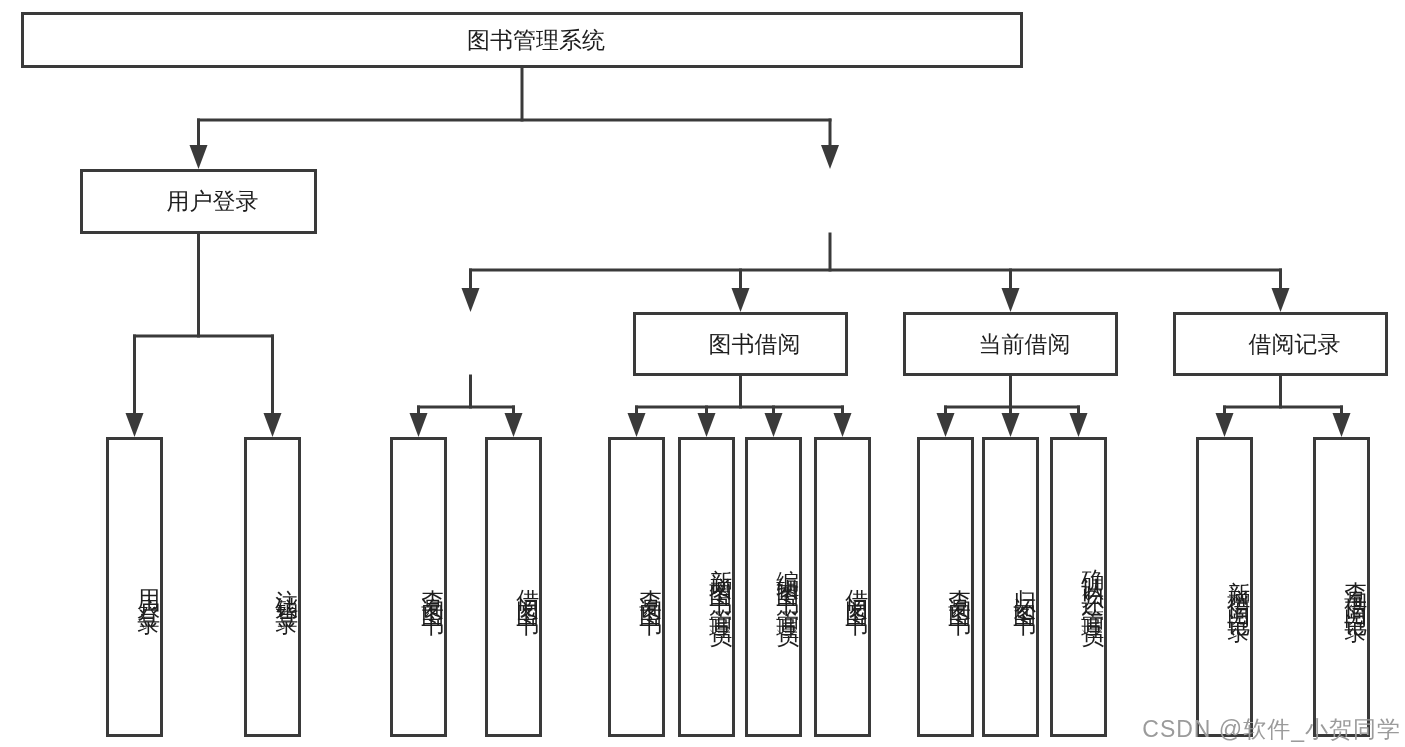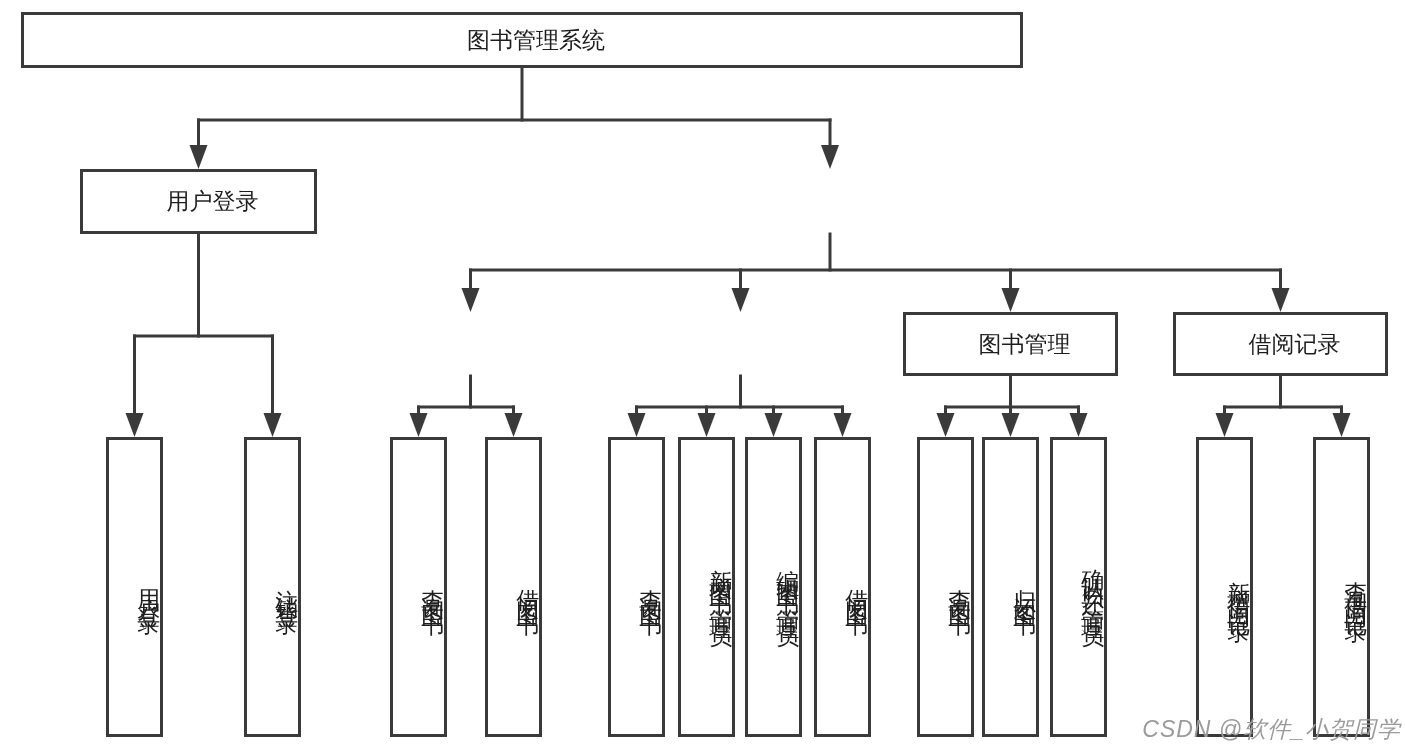--- a/index.html
+++ b/index.html
@@ -34,21 +34,20 @@
     line-height:1.1;
     white-space:nowrap;
   }
   .watermark{
     position:absolute;
     right:4px;top:714px;
     font-size:23px;
     color:#9b9b9b;
     z-index:2;
     letter-spacing:1px;
-    font-style:italic;
   }
 </style>
 </head>
 <body>
 
 <div class="canvas">
 
   <svg class="wires" viewBox="0 0 1405 747">
 
     <g>
@@ -126,22 +125,25 @@
   </svg>
 
   <div class="node" style="--x:21;--y:12;--w:1002;--h:56">
     <span>图书管理系统</span>
   </div>
 
   <div class="node" style="--x:80;--y:169;--w:237;--h:65">
     <span>用户登录</span>
   </div>
 
+  <div class="node" style="--x:633;--y:312;--w:215;--h:64">
+    <span>图书借阅</span>
+  </div>
   <div class="node" style="--x:903;--y:312;--w:215;--h:64">
-    <span>图书管理</span>
+    <span>当前借阅</span>
   </div>
   <div class="node" style="--x:1173;--y:312;--w:215;--h:64">
     <span>借阅记录</span>
   </div>
 
   <div class="node" style="--x:106;--y:437;--w:57;--h:300">
     <span class="vtext">用户登录</span>
   </div>
   <div class="node" style="--x:244;--y:437;--w:57;--h:300">
     <span class="vtext">注销登录</span>

